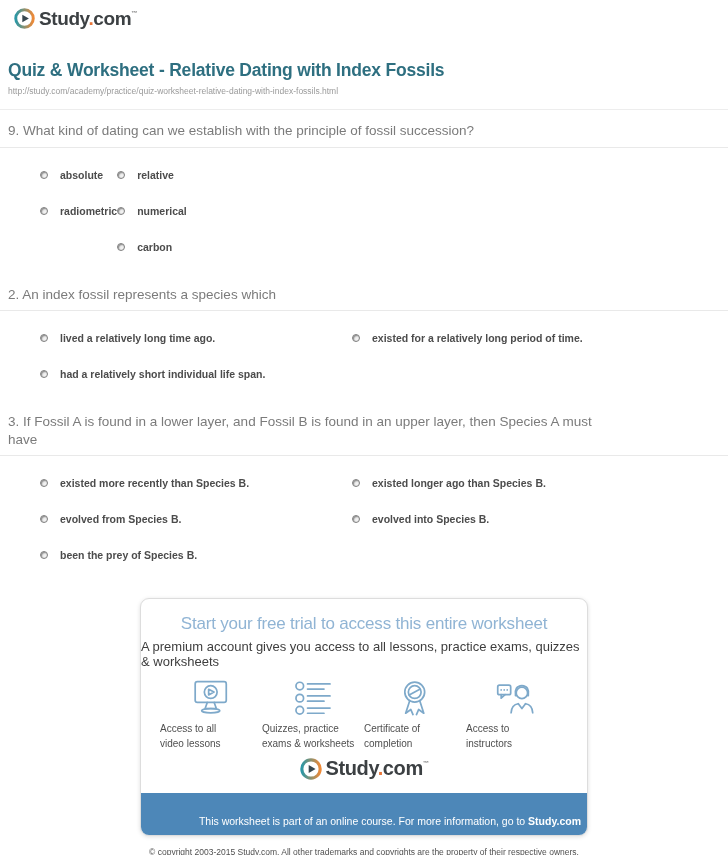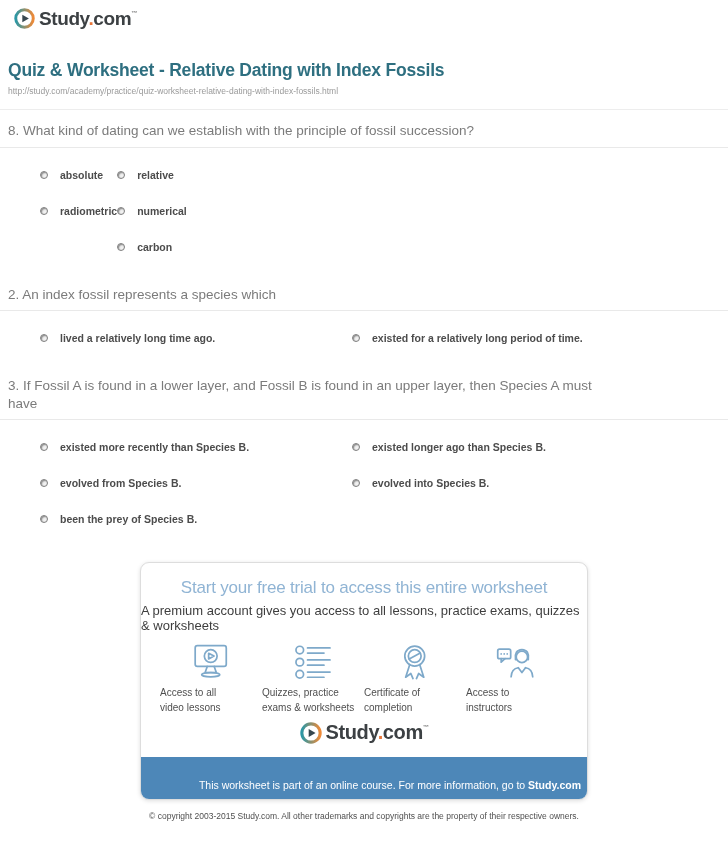--- a/index.html
+++ b/index.html
@@ -68,21 +68,21 @@
 </div>
 
 <div class="page-header">
   <div class="page-title">Quiz &amp; Worksheet - Relative Dating with Index Fossils</div>
   <div class="page-url">http://study.com/academy/practice/quiz-worksheet-relative-dating-with-index-fossils.html</div>
 </div>
 <hr class="top-divider">
 
 <div>
   <div class="q-heading">
-    <span class="inner">8. What kind of dating can we establish with the principle of fossil succession?</span>
+    <span class="inner">9. What kind of dating can we establish with the principle of fossil succession?</span>
   </div>
   <div class="options">
     <div class="opt-col">
       <div class="option">
         <span class="radio"></span>
         <span class="option-label">absolute</span>
       </div>
       <div class="option">
         <span class="radio"></span>
         <span class="option-label">radiometric</span>
@@ -107,20 +107,24 @@
 
 <div>
   <div class="q-heading">
     <span class="inner">2. An index fossil represents a species which</span>
   </div>
   <div class="options">
     <div class="opt-col left">
       <div class="option">
         <span class="radio"></span>
         <span class="option-label">lived a relatively long time ago.</span>
+      </div>
+      <div class="option">
+        <span class="radio"></span>
+        <span class="option-label">had a relatively short individual life span.</span>
       </div>
     </div>
     <div class="opt-col">
       <div class="option">
         <span class="radio"></span>
         <span class="option-label">existed for a relatively long period of time.</span>
       </div>
     </div>
   </div>
 </div>

